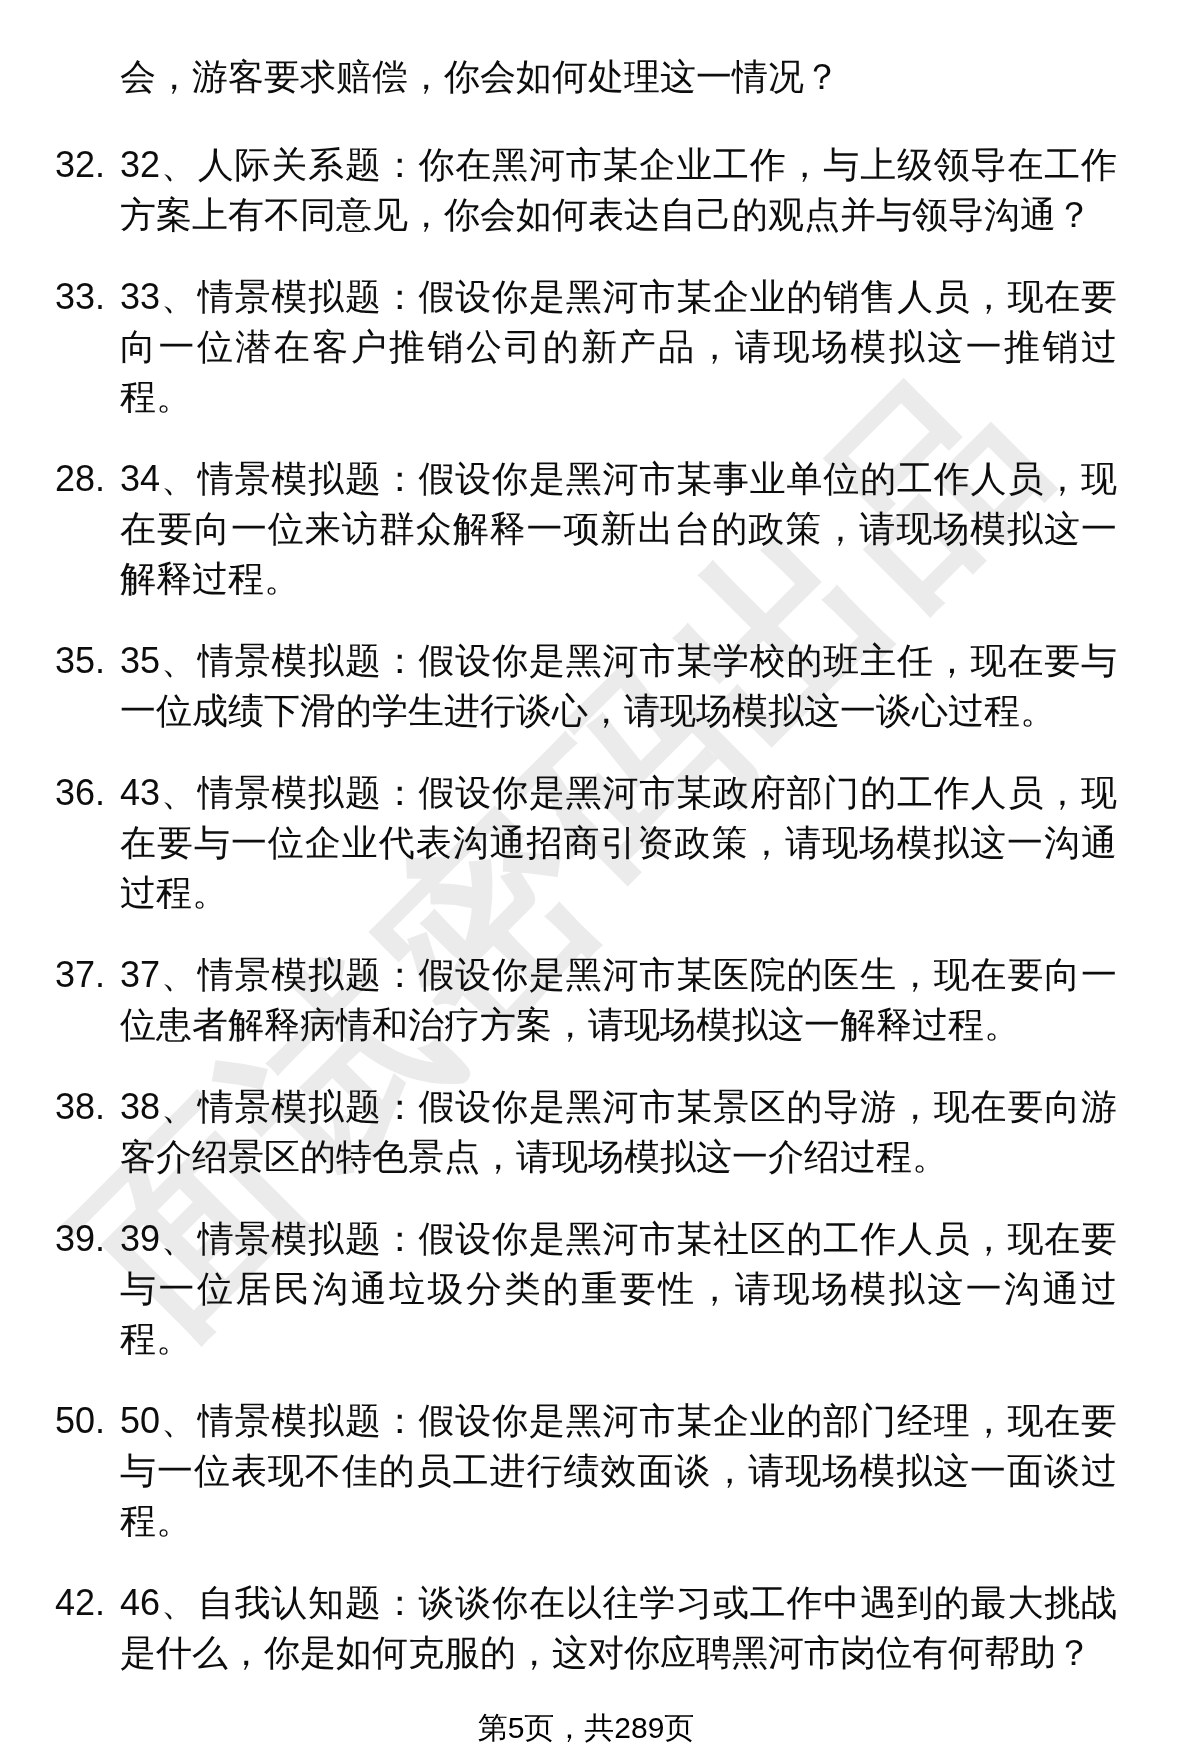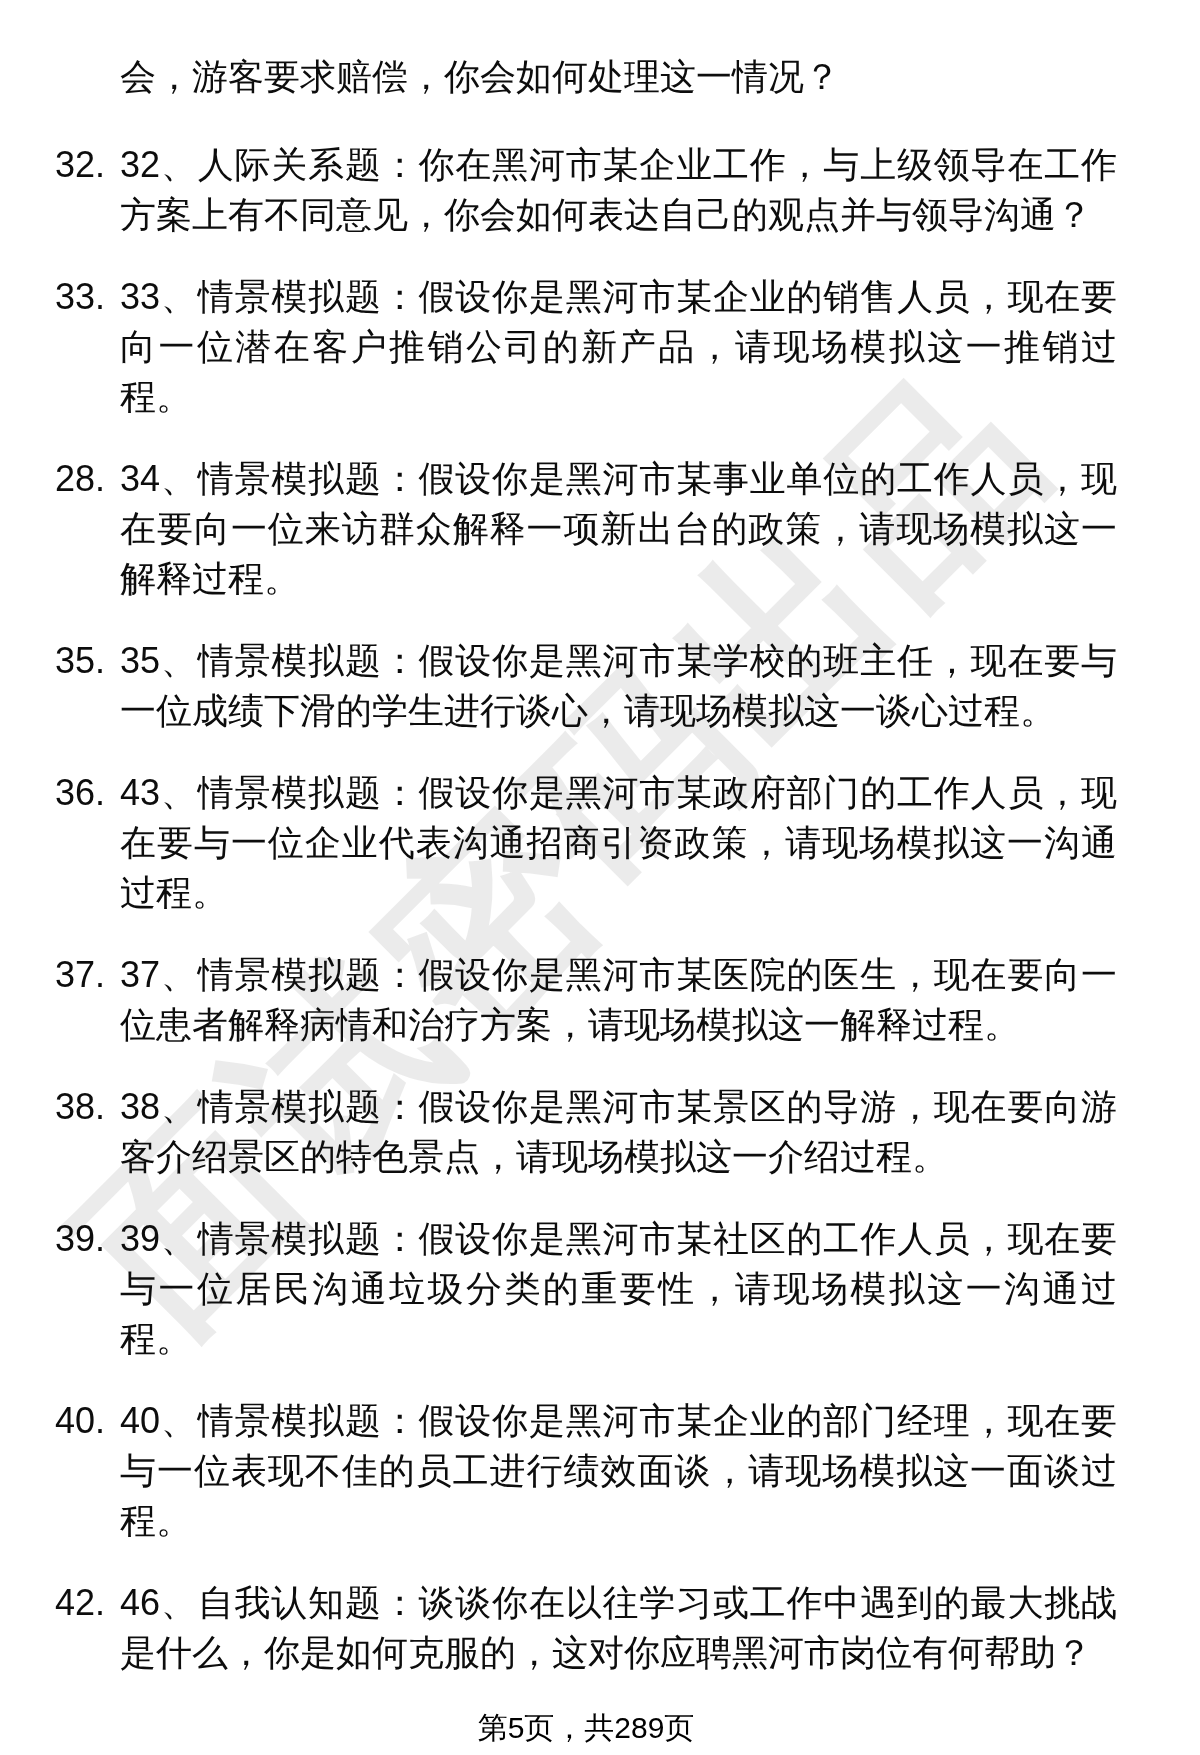--- a/index.html
+++ b/index.html
@@ -110,22 +110,22 @@
       <span class="qnum">38.</span>
       <span class="qtext">38、情景模拟题：假设你是黑河市某景区的导游，现在要向游客介绍景区的特色景点，请现场模拟这一介绍过程。</span>
     </div>
 
     <div class="qitem">
       <span class="qnum">39.</span>
       <span class="qtext">39、情景模拟题：假设你是黑河市某社区的工作人员，现在要与一位居民沟通垃圾分类的重要性，请现场模拟这一沟通过程。</span>
     </div>
 
     <div class="qitem">
-      <span class="qnum">40.</span>
-      <span class="qtext">40、情景模拟题：假设你是黑河市某企业的部门经理，现在要与一位表现不佳的员工进行绩效面谈，请现场模拟这一面谈过程。</span>
+      <span class="qnum">50.</span>
+      <span class="qtext">50、情景模拟题：假设你是黑河市某企业的部门经理，现在要与一位表现不佳的员工进行绩效面谈，请现场模拟这一面谈过程。</span>
     </div>
 
 
     <div class="qitem">
       <span class="qnum">42.</span>
       <span class="qtext">46、自我认知题：谈谈你在以往学习或工作中遇到的最大挑战是什么，你是如何克服的，这对你应聘黑河市岗位有何帮助？</span>
     </div>
 
     <div class="footer">第5页，共289页</div>
 

